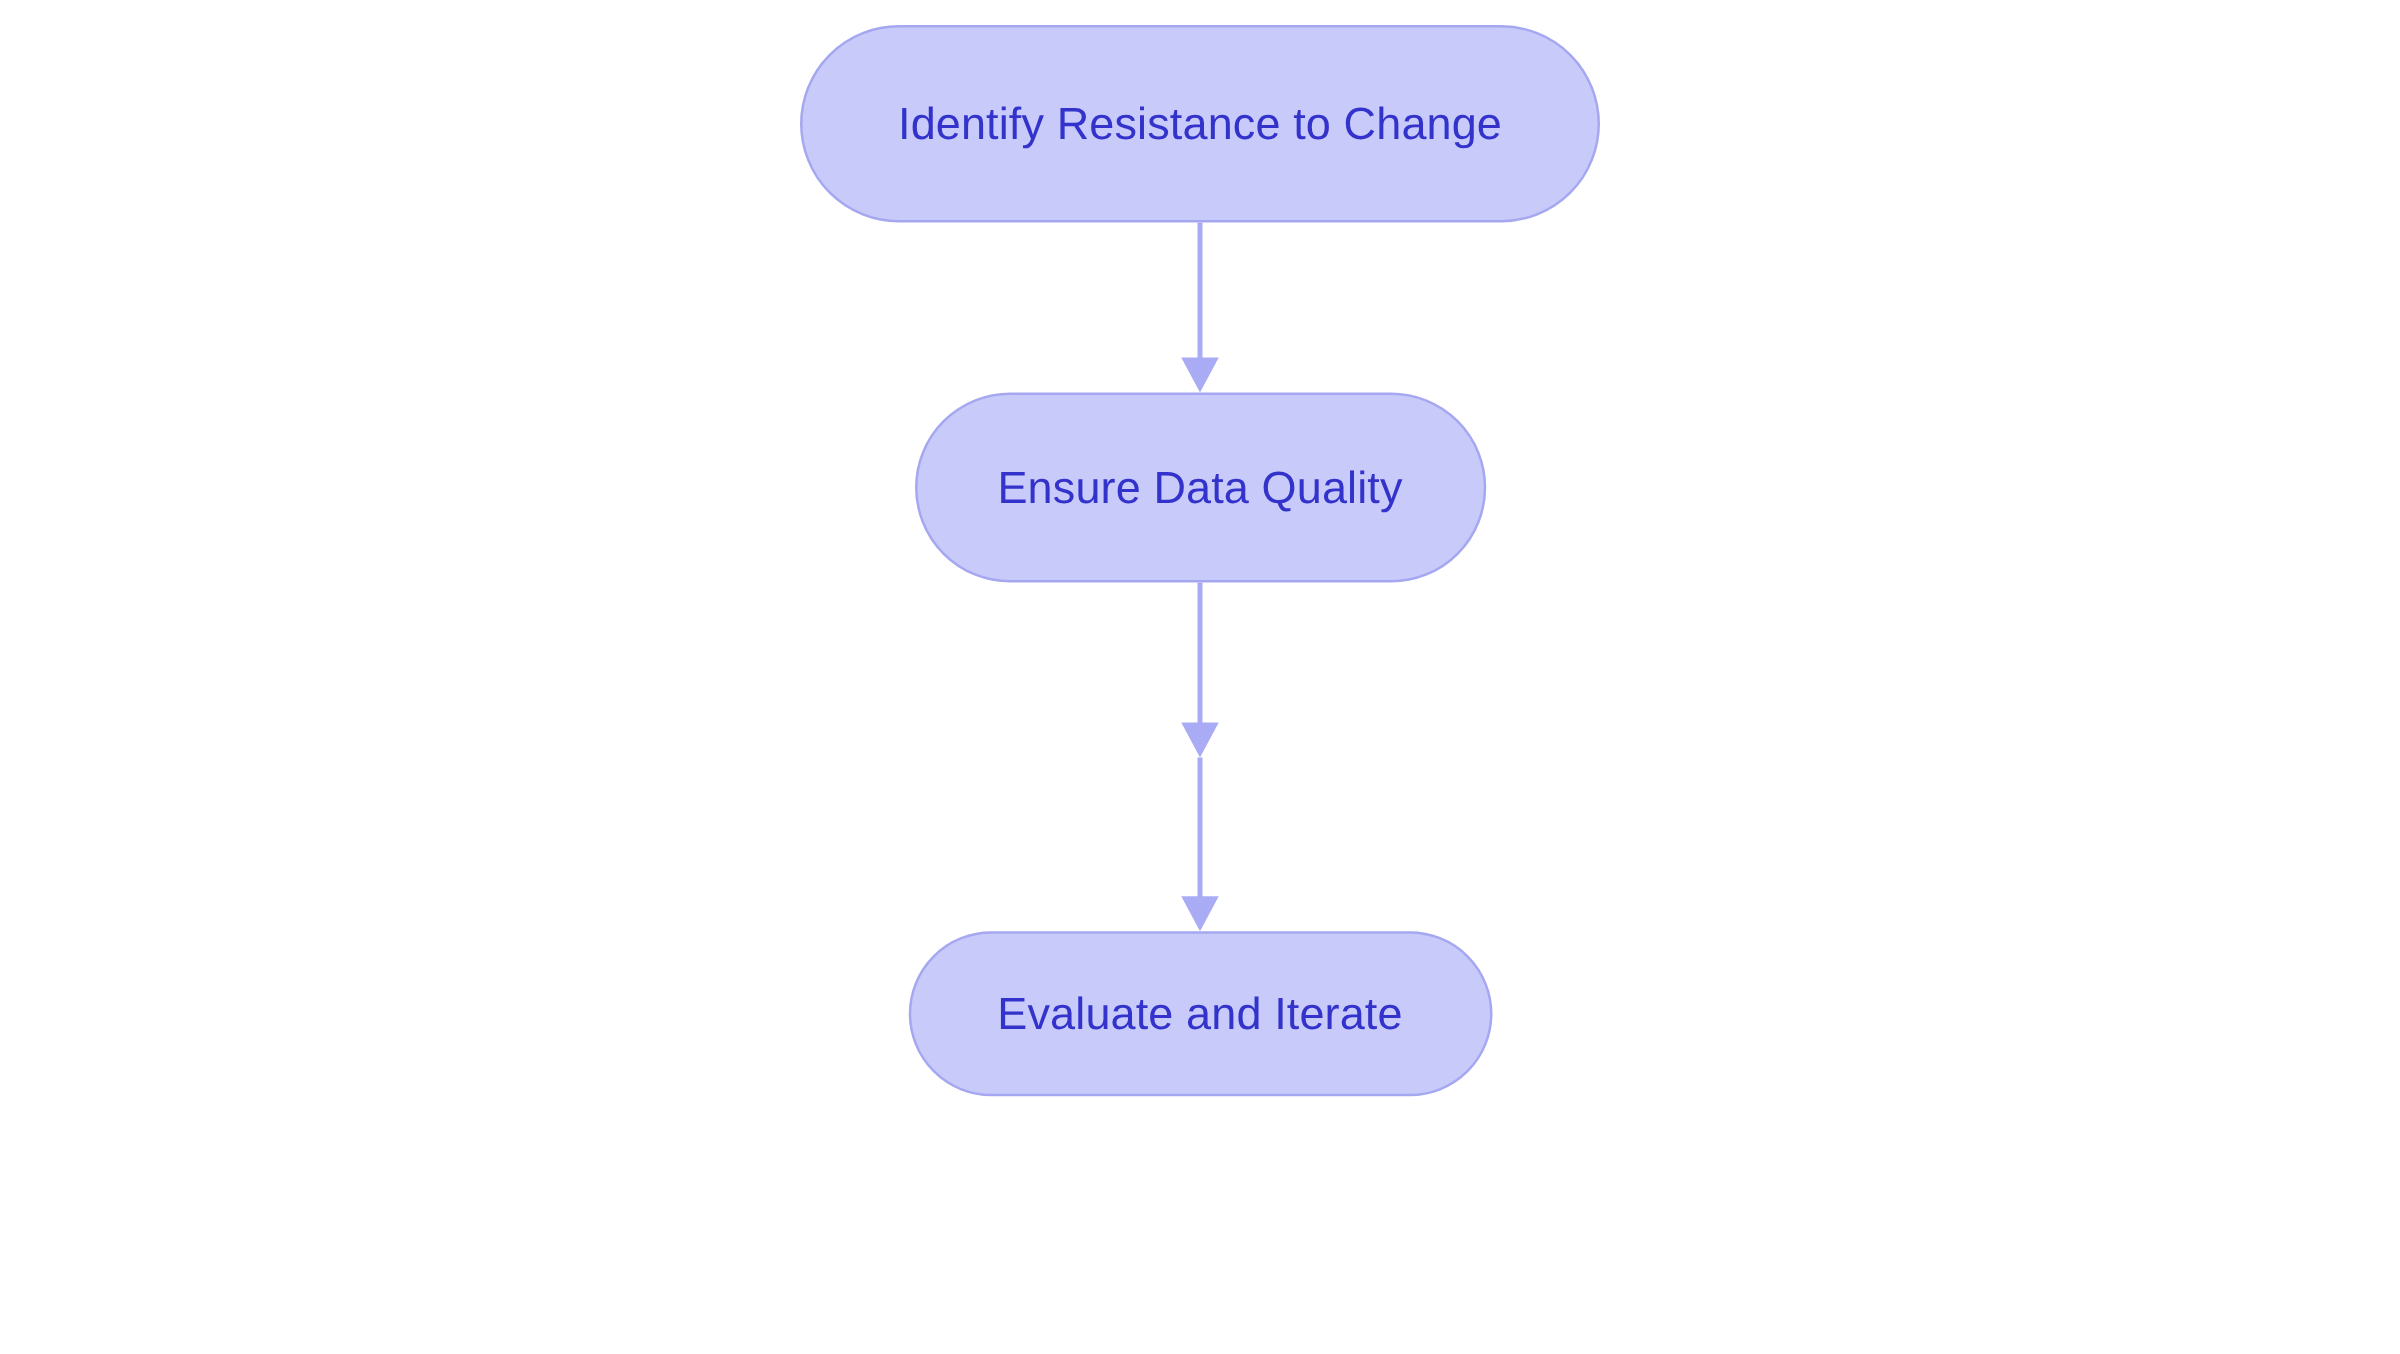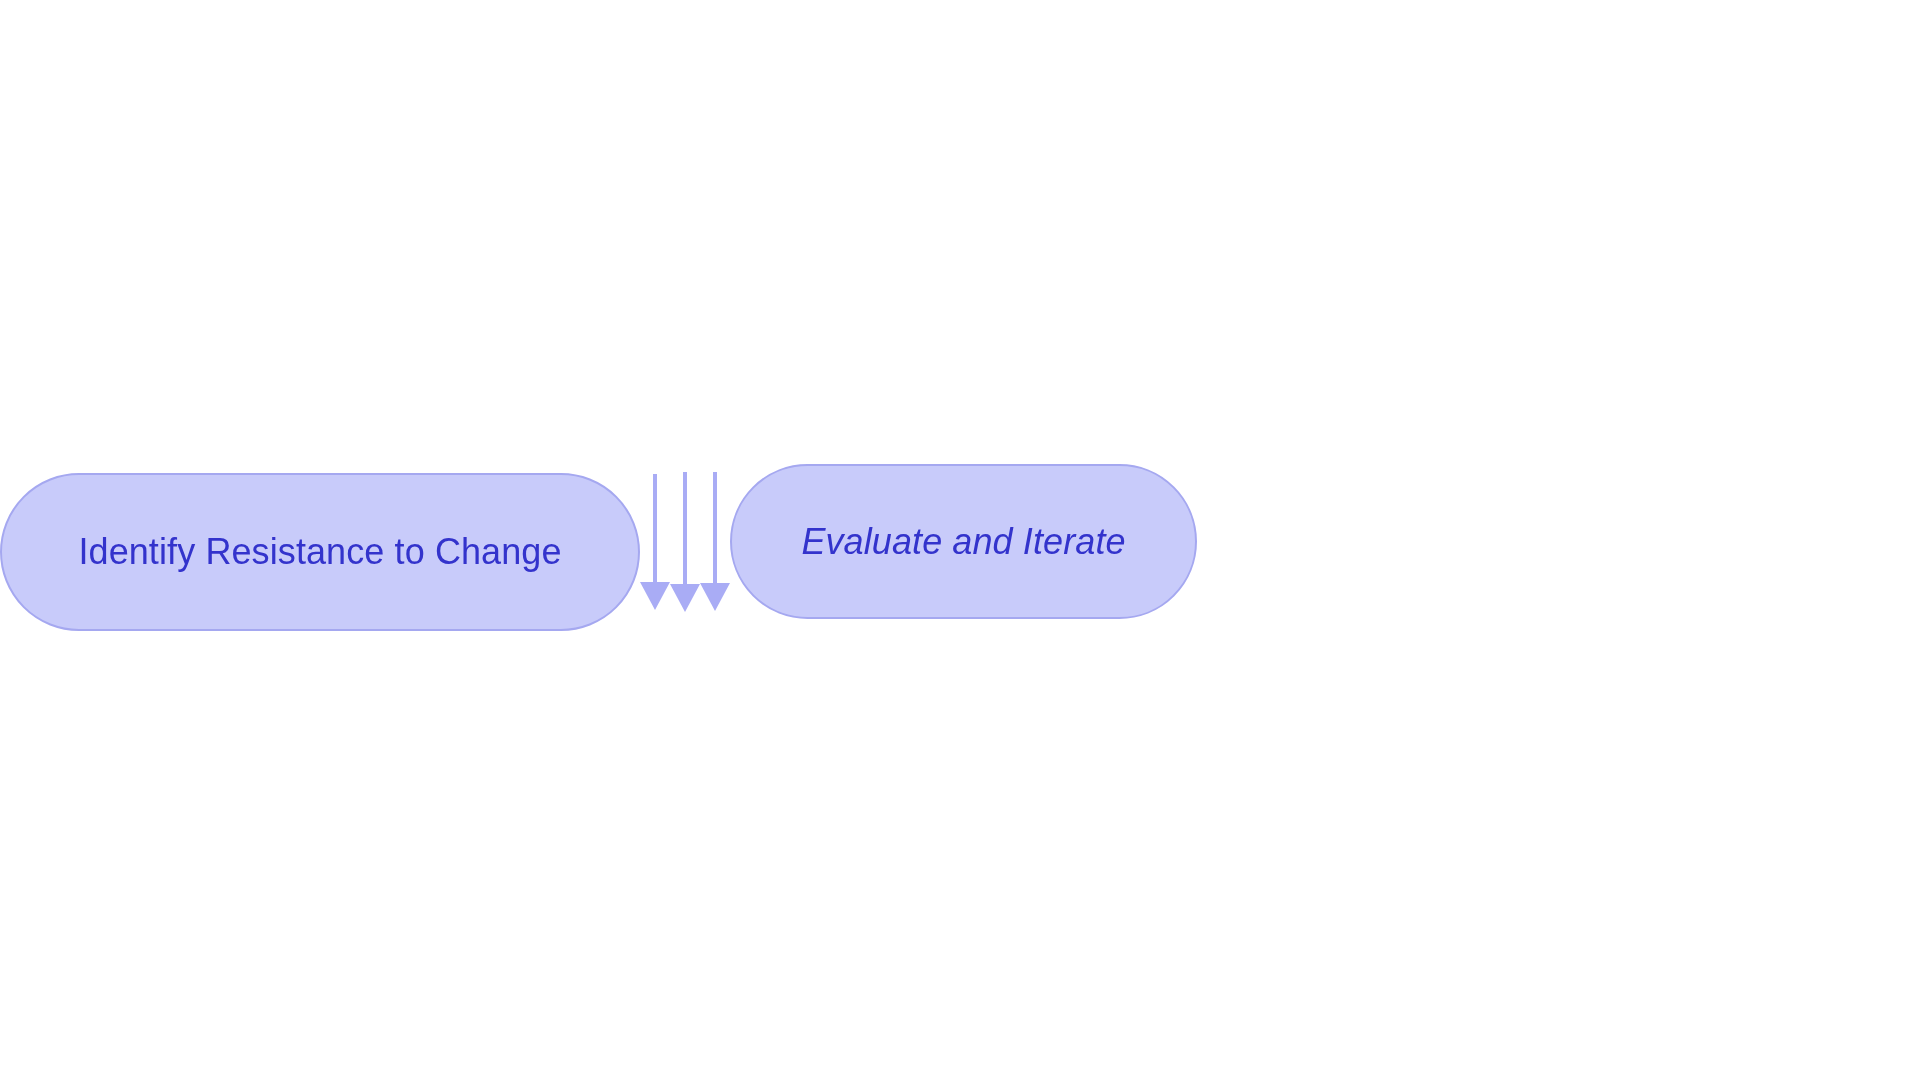--- a/index.html
+++ b/index.html
@@ -20,21 +20,21 @@
     height: 1083px;
     background: #ffffff;
   }
   .flow-column {
     position: absolute;
     left: 0;
     top: 0;
     width: 1920px;
     height: 1083px;
     display: flex;
-    flex-direction: row;
+    flex-direction: column;
     align-items: center;
   }
   .node {
     box-sizing: border-box;
     display: flex;
     align-items: center;
     justify-content: center;
     background: #c8cbfa;
     border: 2px solid #a5a8f0;
     border-radius: 999px;
@@ -67,41 +67,44 @@
     border-left: 15px solid transparent;
     border-right: 15px solid transparent;
     border-top: 28px solid #a9acf5;
     margin-top: -1px;
   }
 
   
   #node-1 { width: 640px; height: 158px; margin-top: 20px; }
   #node-2 { width: 457px; height: 152px; }
   #node-3 { width: 618px; height: 152px; }
-  #node-4 { width: 467px; height: 155px; font-style: italic; }
+  #node-4 { width: 467px; height: 132px; }
 
   #conn-1 .connector-line { height: 109px; }
   #conn-2 .connector-line { height: 113px; }
   #conn-3 .connector-line { height: 112px; }
 </style>
 </head>
 <body>
 
 <div id="canvas">
   <div class="flow-column">
 
     <div class="node" id="node-1">
       <span class="node-label">Identify Resistance to Change</span>
     </div>
 
     <div class="connector" id="conn-1">
       <div class="connector-line"></div>
       <div class="connector-head"></div>
     </div>
 
+    <div class="node" id="node-2">
+      <span class="node-label">Ensure Data Quality</span>
+    </div>
 
     <div class="connector" id="conn-2">
       <div class="connector-line"></div>
       <div class="connector-head"></div>
     </div>
 
 
     <div class="connector" id="conn-3">
       <div class="connector-line"></div>
       <div class="connector-head"></div>

